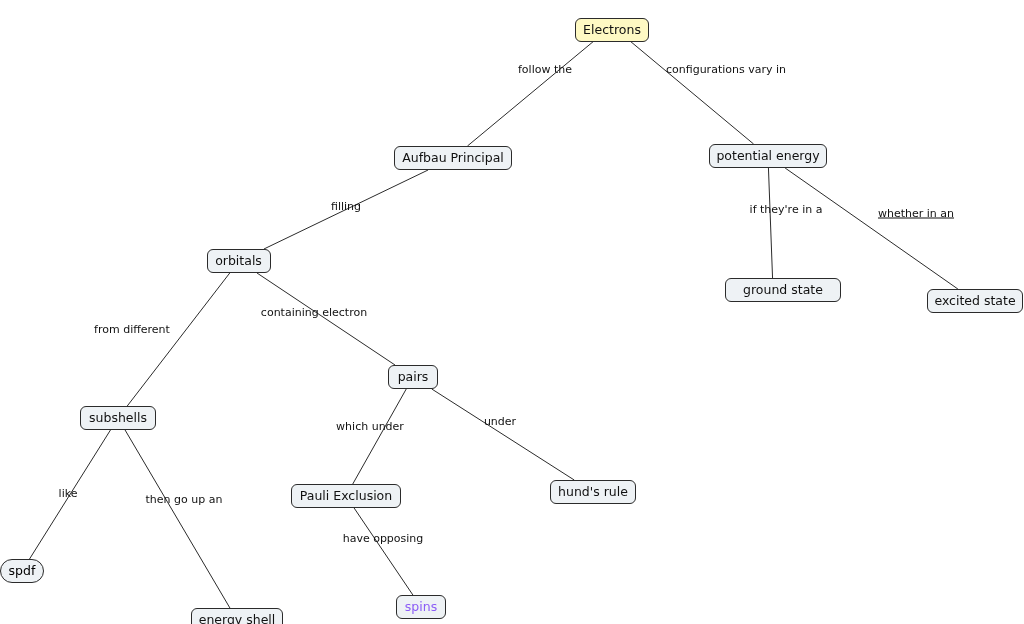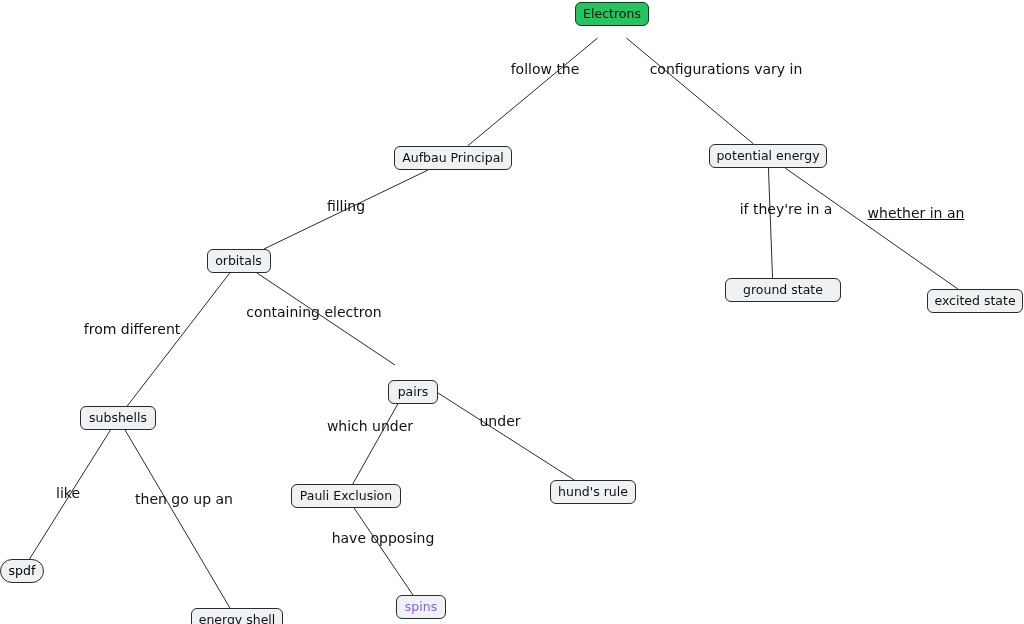--- a/index.html
+++ b/index.html
@@ -34,21 +34,21 @@
     display: flex;
     align-items: center;
     justify-content: center;
     white-space: nowrap;
     padding: 0 9px;
     height: 24px;
   }
   .edge-label {
     position: absolute;
     color: #111111;
-    font-size: 14px;
+    font-size: 11px;
     line-height: 1;
     white-space: nowrap;
     transform: translate(-50%, -50%);
   }
 </style>
 </head>
 <body>
 
 <div id="canvas">
   <svg id="edges">
@@ -73,27 +73,27 @@
       <div class="edge-label" style="left: 916px; top: 213px; text-decoration: underline;">whether in an</div>
       <div class="edge-label" style="left: 132px; top: 329px;">from different</div>
       <div class="edge-label" style="left: 314px; top: 312px;">containing electron</div>
       <div class="edge-label" style="left: 370px; top: 426px;">which under</div>
       <div class="edge-label" style="left: 500px; top: 421px;">under</div>
       <div class="edge-label" style="left: 68px; top: 493px;">like</div>
       <div class="edge-label" style="left: 184px; top: 499px;">then go up an</div>
       <div class="edge-label" style="left: 383px; top: 538px;">have opposing</div>
     </div>
   <div id="nodes">
-      <div class="node" style="left: 575px; top: 2px; width: 74px; background: #22c55e; border-color: rgb(43, 43, 43); color: rgb(17, 17, 17);">Electrons</div>
+      <div class="node" style="left: 575px; top: 18px; width: 74px; background: #fef9c3; border-color: rgb(43, 43, 43); color: rgb(17, 17, 17);">Electrons</div>
       <div class="node" style="left: 394px; top: 146px; width: 118px; background: rgb(238, 242, 245); border-color: rgb(43, 43, 43); color: rgb(17, 17, 17);">Aufbau Principal</div>
       <div class="node" style="left: 709px; top: 144px; width: 118px; background: rgb(238, 242, 245); border-color: rgb(43, 43, 43); color: rgb(17, 17, 17);">potential energy</div>
       <div class="node" style="left: 207px; top: 249px; width: 64px; background: rgb(238, 242, 245); border-color: rgb(43, 43, 43); color: rgb(17, 17, 17); padding-left: 8px;">orbitals</div>
       <div class="node" style="left: 725px; top: 278px; width: 116px; background: rgb(238, 242, 245); border-color: rgb(43, 43, 43); color: rgb(17, 17, 17);">ground state</div>
       <div class="node" style="left: 927px; top: 289px; width: 96px; background: rgb(238, 242, 245); border-color: rgb(43, 43, 43); color: rgb(17, 17, 17);">excited state</div>
-      <div class="node" style="left: 388px; top: 380px; width: 50px; background: rgb(238, 242, 245); border-color: rgb(43, 43, 43); color: rgb(17, 17, 17);">pairs</div>
+      <div class="node" style="left: 388px; top: 365px; width: 50px; background: rgb(238, 242, 245); border-color: rgb(43, 43, 43); color: rgb(17, 17, 17);">pairs</div>
       <div class="node" style="left: 80px; top: 406px; width: 76px; background: rgb(238, 242, 245); border-color: rgb(43, 43, 43); color: rgb(17, 17, 17);">subshells</div>
       <div class="node" style="left: 550px; top: 480px; width: 86px; background: rgb(238, 242, 245); border-color: rgb(43, 43, 43); color: rgb(17, 17, 17);">hund's rule</div>
       <div class="node" style="left: 291px; top: 484px; width: 110px; background: rgb(238, 242, 245); border-color: rgb(43, 43, 43); color: rgb(17, 17, 17); border-radius: 6px;">Pauli Exclusion</div>
       <div class="node" style="left: 0px; top: 559px; width: 44px; background: rgb(238, 242, 245); border-color: rgb(43, 43, 43); color: #000000; border-radius: 12px;">spdf</div>
       <div class="node" style="left: 396px; top: 595px; width: 50px; background: rgb(238, 242, 245); border-color: rgb(43, 43, 43); color: #8b5cf6;">spins</div>
       <div class="node" style="left: 191px; top: 608px; width: 92px; background: rgb(238, 242, 245); border-color: rgb(43, 43, 43); color: rgb(17, 17, 17);">energy shell</div>
     </div>
 </div>
 
 </body></html>

